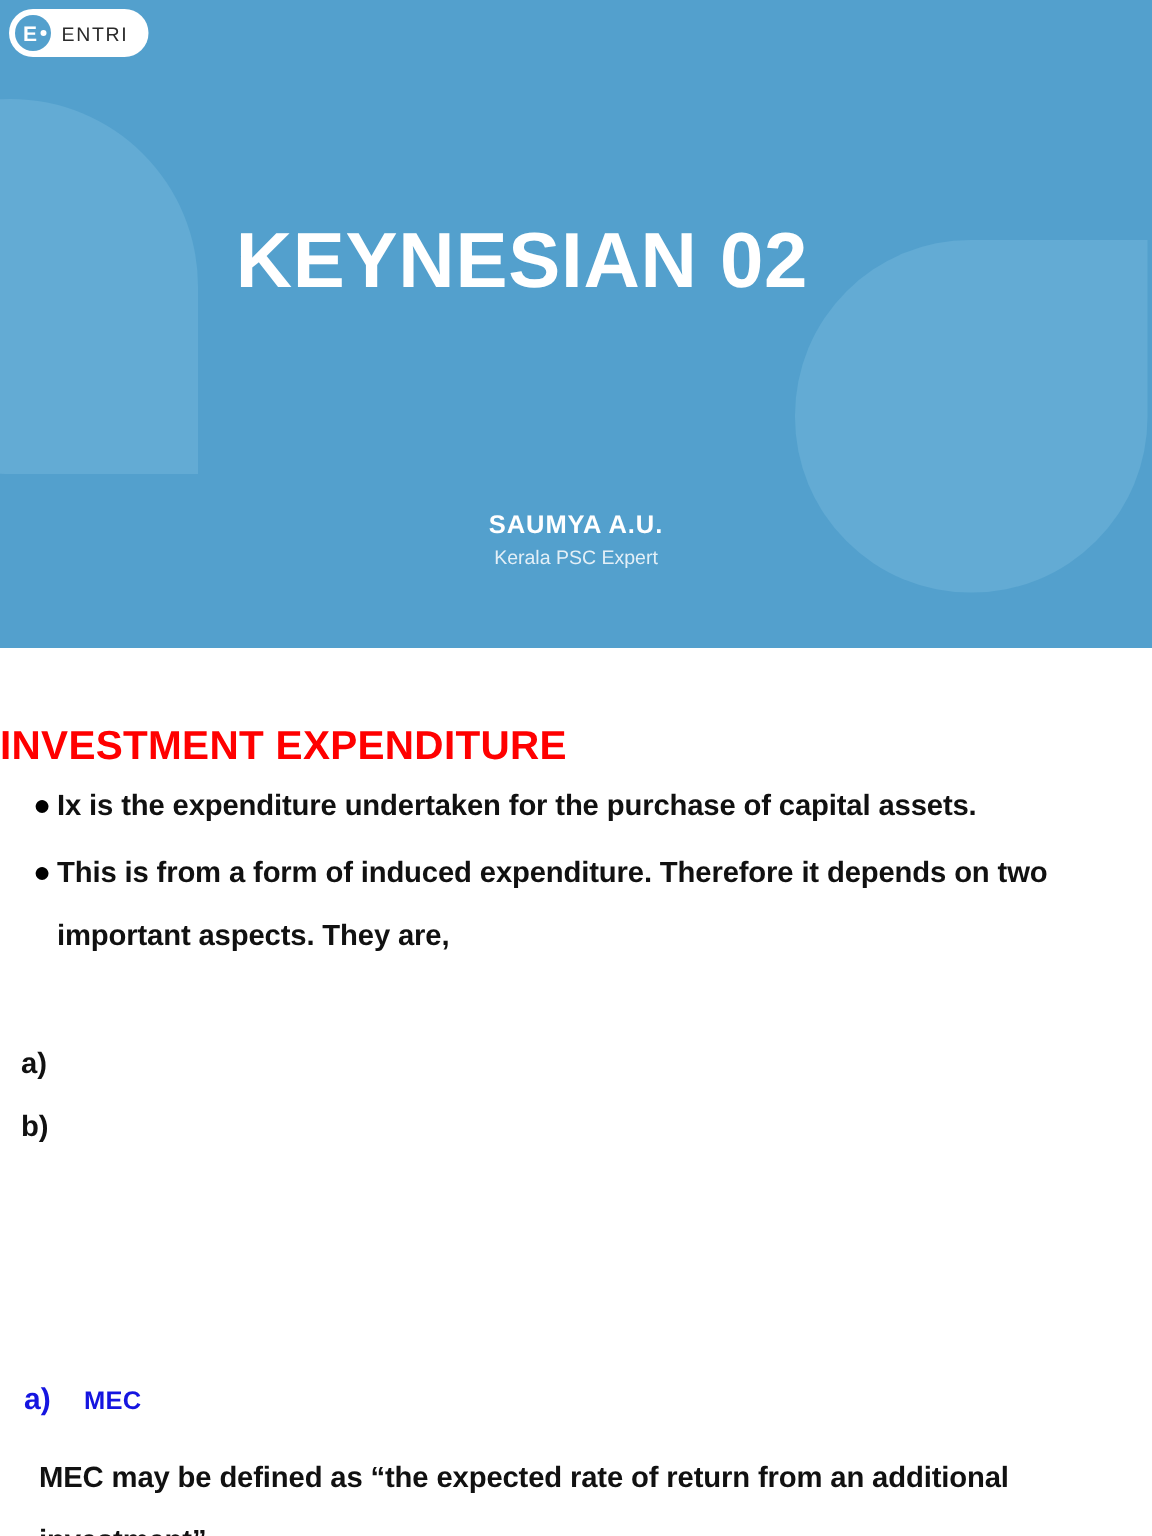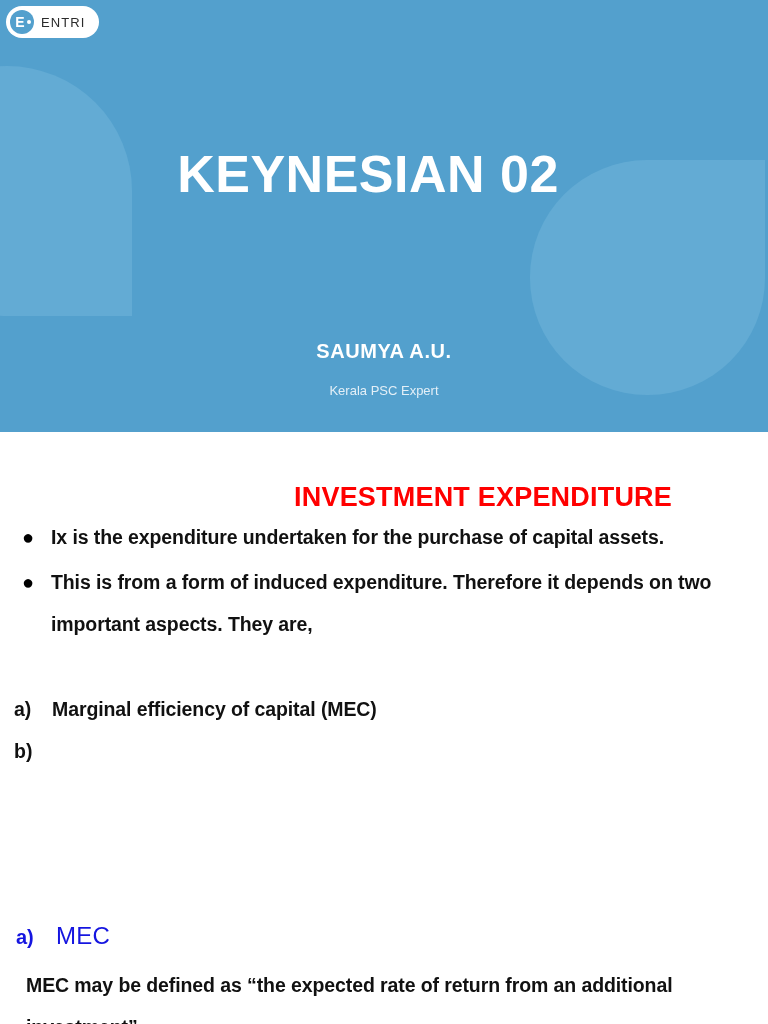--- a/index.html
+++ b/index.html
@@ -54,35 +54,34 @@
     position: absolute;
     left: 0;
     top: 110px;
     width: 696px;
     text-align: center;
     color: #ffffff;
     font-size: 52px;
     font-weight: bold;
     letter-spacing: 0.5px;
     line-height: 1.15;
-    padding-left: 20px;
   }
   .presenter-block {
     position: absolute;
     left: 0;
     top: 340px;
     width: 768px;
     text-align: center;
   }
   .presenter-name {
     color: #ffffff;
-    font-size: 20px;
+    font-size: 17px;
     font-weight: bold;
     letter-spacing: 0.6px;
-    margin-bottom: 20px;
+    margin-bottom: 4px;
   }
   .presenter-role {
     color: #e3eff7;
     font-size: 13px;
     font-weight: normal;
   }
 
   
   .logo {
     position: absolute;
@@ -141,21 +140,21 @@
     width: 768px;
     height: 432px;
     background: #ffffff;
     overflow: hidden;
   }
   .heading-red {
     position: absolute;
     left: 0;
     top: 28px;
     width: 672px;
-    text-align: right;
+    text-align: left;
     color: #ff0000;
     font-size: 27px;
     font-weight: bold;
     letter-spacing: 0.2px;
   }
   .bullet-list {
     position: absolute;
     left: 0;
     top: 84px;
     width: 768px;
@@ -177,21 +176,20 @@
     color: #000000;
     text-align: center;
   }
   .bullet-text {
     flex: 1 1 auto;
     font-size: 19.5px;
     font-weight: bold;
     color: #111111;
     line-height: 42px;
     letter-spacing: -0.1px;
-    margin-left: 13px;
   }
   .lettered-list {
     position: absolute;
     left: 0;
     top: 256px;
     width: 768px;
     margin: 0;
     padding: 0;
     list-style: none;
   }
@@ -232,22 +230,22 @@
     display: flex;
     align-items: baseline;
   }
   .mec-marker {
     width: 40px;
     font-size: 20px;
     font-weight: bold;
     color: #1515e0;
   }
   .mec-label {
-    font-size: 24px;
-    font-weight: normal;
+    font-size: 17px;
+    font-weight: bold;
     color: #1515e0;
     letter-spacing: 0.2px;
   }
   .mec-body {
     position: absolute;
     left: 26px;
     top: 100px;
     width: 700px;
     font-size: 19.5px;
     font-weight: bold;
@@ -292,21 +290,20 @@
       </li>
       <li class="bullet-item">
         <span class="bullet-dot">●</span>
         <span class="bullet-text">This is from a form of induced expenditure. Therefore it depends on two important aspects. They are,</span>
       </li>
     </ul>
 
     <ol class="lettered-list">
       <li class="lettered-item">
         <span class="lettered-marker">a)</span>
-        <span class="lettered-text">Marginal efficiency of capital (MEC)</span>
       </li>
       <li class="lettered-item">
         <span class="lettered-marker">b)</span>
       </li>
     </ol>
   </section>
 
   <section class="slide-mec">
 
     <div class="mec-heading">

